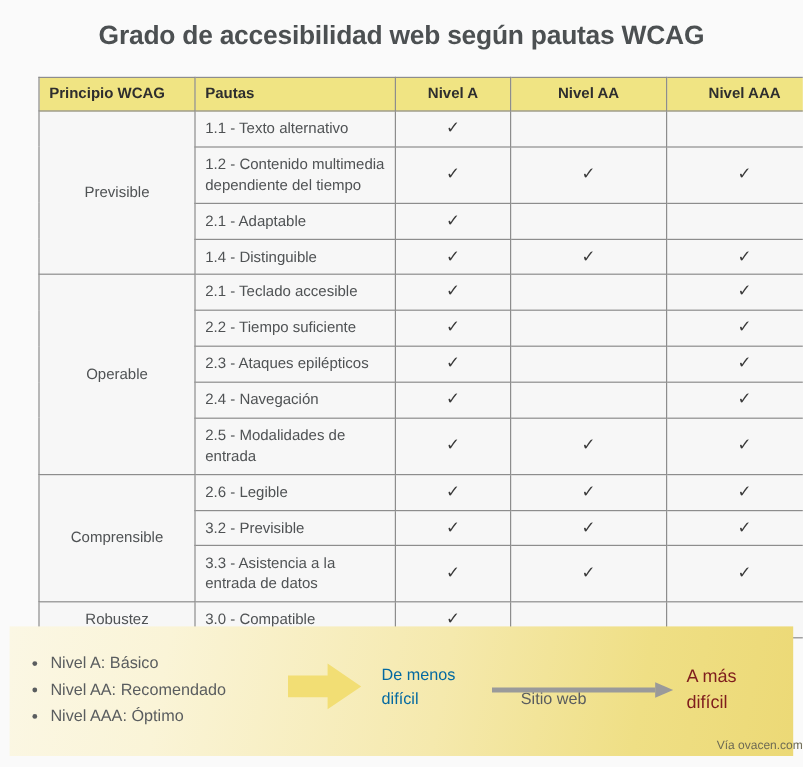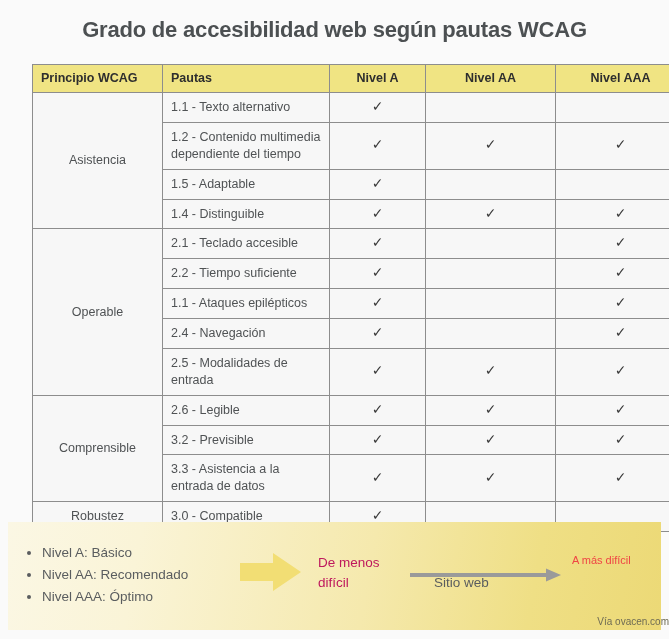--- a/index.html
+++ b/index.html
@@ -132,43 +132,43 @@
     left: 240px;
     top: 552px;
   }
   .col-menos {
     position: absolute;
     left: 318px;
     top: 553px;
     width: 92px;
     font-size: 13.5px;
     line-height: 1.45;
-    color: #be185d;
+    color: #0369a1;
   }
   .sitio-web {
     position: absolute;
     left: 434px;
     top: 543px;
     font-size: 13.5px;
     color: #5a5d5f;
     margin-top: 32px;
   }
   .gray-arrow {
     position: absolute;
     left: 410px;
     top: 568px;
   }
   .col-mas {
     position: absolute;
     left: 572px;
     top: 553px;
     width: 80px;
-    font-size: 11px;
+    font-size: 15px;
     line-height: 1.45;
-    color: #ef4444;
+    color: #7f1d1d;
   }
   .credit {
     position: absolute;
     right: 16px;
     bottom: 12px;
     font-size: 10px;
     color: #6e6b54;
   }
 </style>
 </head>
@@ -191,34 +191,34 @@
         <tr>
           <th class="h-left">Principio WCAG</th>
           <th class="h-left">Pautas</th>
           <th class="h-center">Nivel A</th>
           <th class="h-center">Nivel AA</th>
           <th class="h-center">Nivel AAA</th>
         </tr>
       </thead>
       <tbody id="table-body">
           <tr>
-            <td class="principio" rowspan="4">Asistencia</td>
+            <td class="principio" rowspan="4">Previsible</td>
             <td class="pauta">1.1 - Texto alternativo</td>
             <td class="level"><span class="check">✓</span></td>
             <td class="level"></td>
             <td class="level"></td>
           </tr>
           <tr>
             <td class="pauta">1.2 - Contenido multimedia dependiente del tiempo</td>
             <td class="level"><span class="check">✓</span></td>
             <td class="level"><span class="check">✓</span></td>
             <td class="level"><span class="check">✓</span></td>
           </tr>
           <tr>
-            <td class="pauta">1.5 - Adaptable</td>
+            <td class="pauta">2.1 - Adaptable</td>
             <td class="level"><span class="check">✓</span></td>
             <td class="level"></td>
             <td class="level"></td>
           </tr>
           <tr>
             <td class="pauta">1.4 - Distinguible</td>
             <td class="level"><span class="check">✓</span></td>
             <td class="level"><span class="check">✓</span></td>
             <td class="level"><span class="check">✓</span></td>
           </tr>
@@ -229,21 +229,21 @@
             <td class="level"></td>
             <td class="level"><span class="check">✓</span></td>
           </tr>
           <tr>
             <td class="pauta">2.2 - Tiempo suficiente</td>
             <td class="level"><span class="check">✓</span></td>
             <td class="level"></td>
             <td class="level"><span class="check">✓</span></td>
           </tr>
           <tr>
-            <td class="pauta">1.1 - Ataques epilépticos</td>
+            <td class="pauta">2.3 - Ataques epilépticos</td>
             <td class="level"><span class="check">✓</span></td>
             <td class="level"></td>
             <td class="level"><span class="check">✓</span></td>
           </tr>
           <tr>
             <td class="pauta">2.4 - Navegación</td>
             <td class="level"><span class="check">✓</span></td>
             <td class="level"></td>
             <td class="level"><span class="check">✓</span></td>
           </tr>

